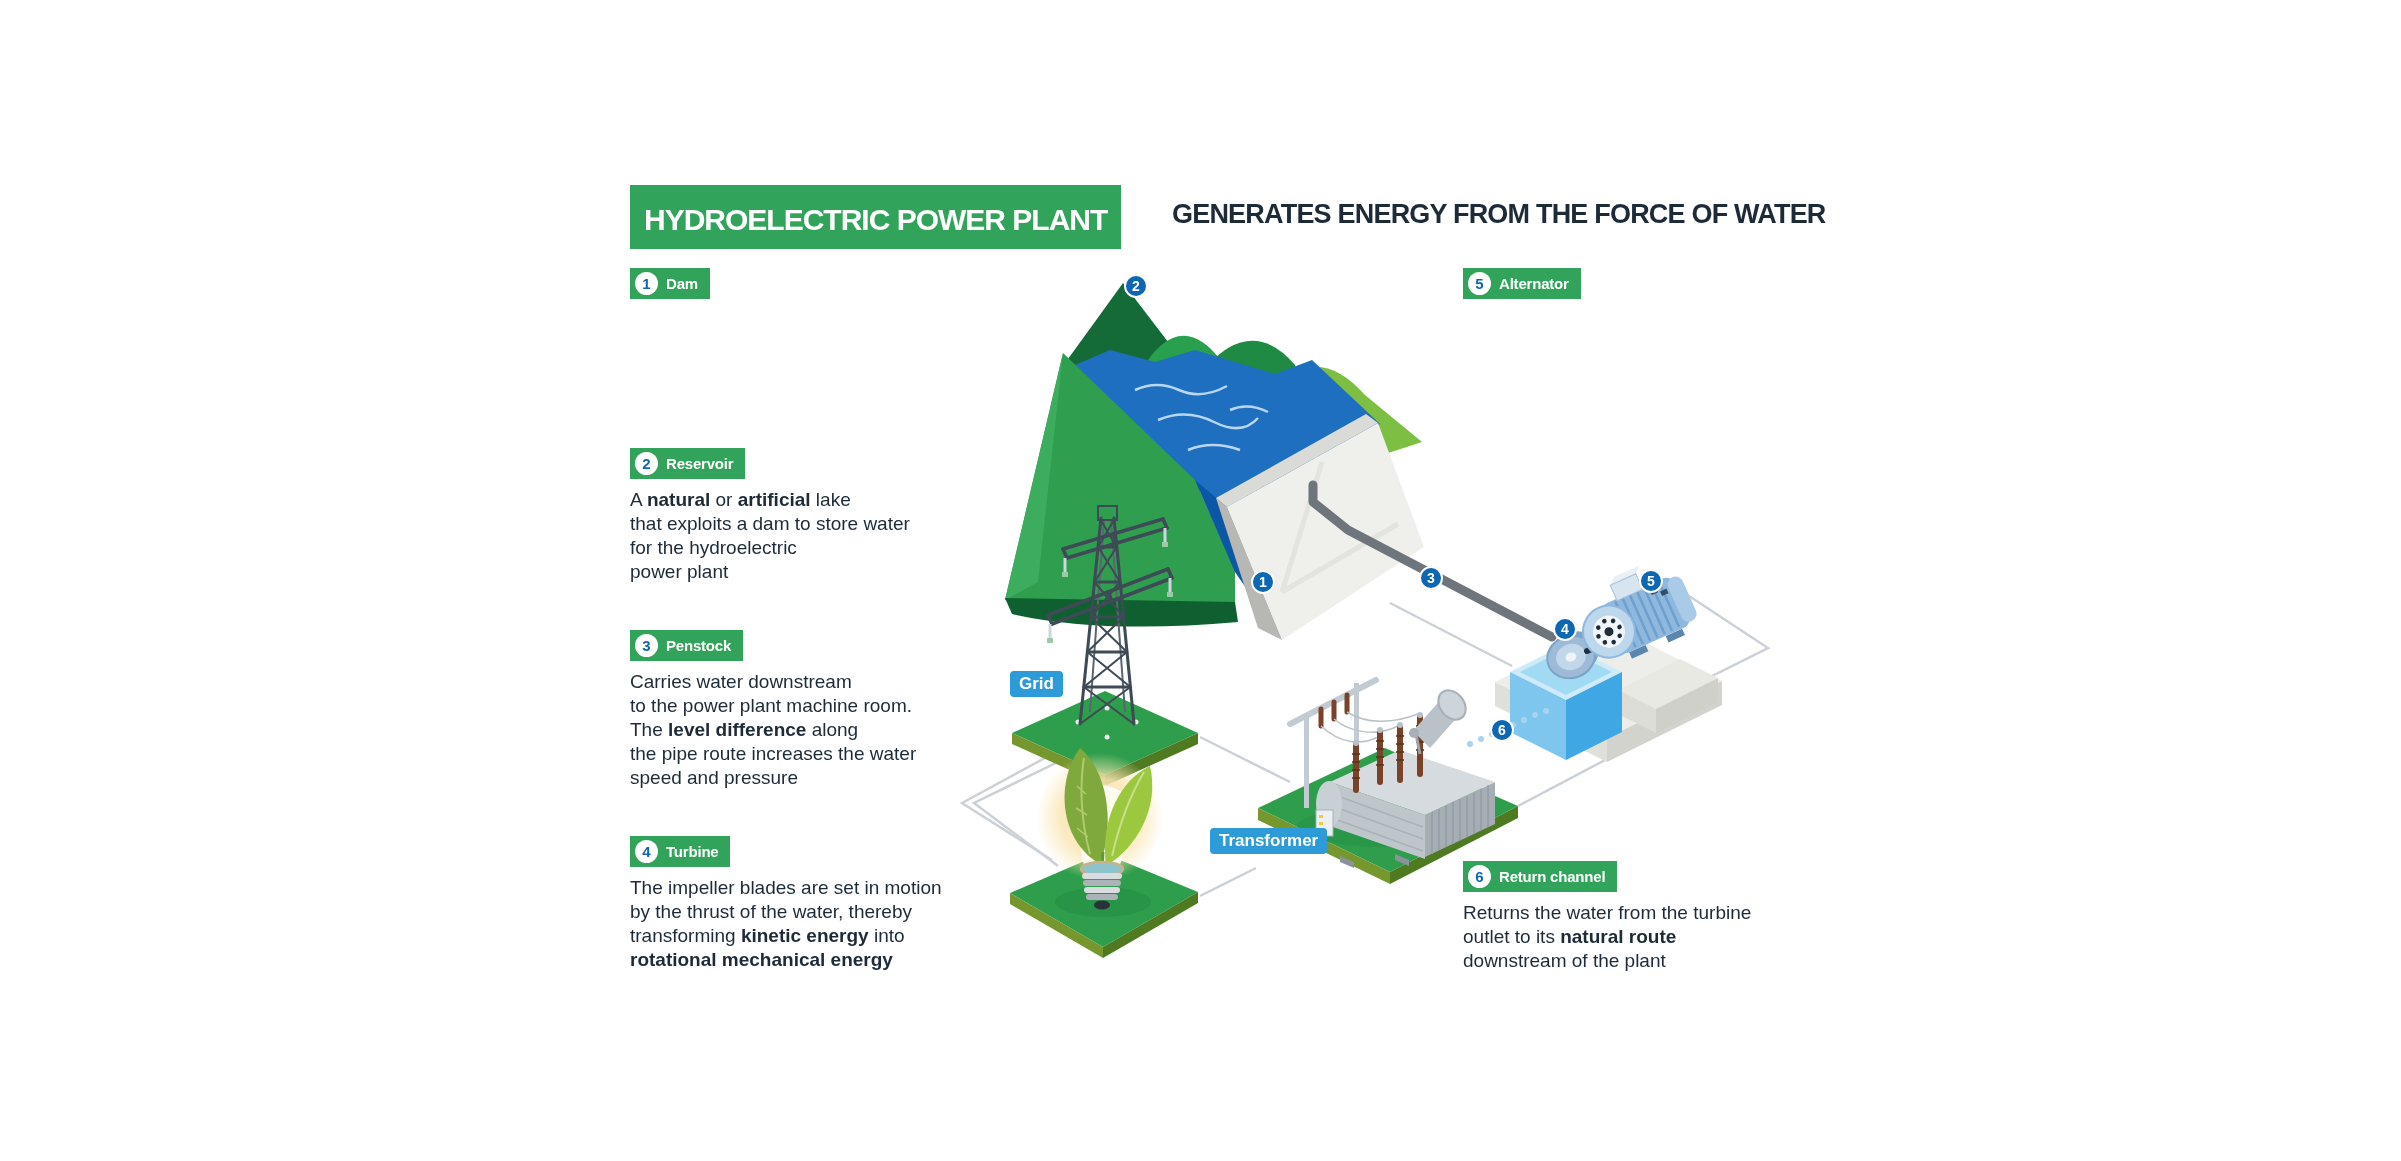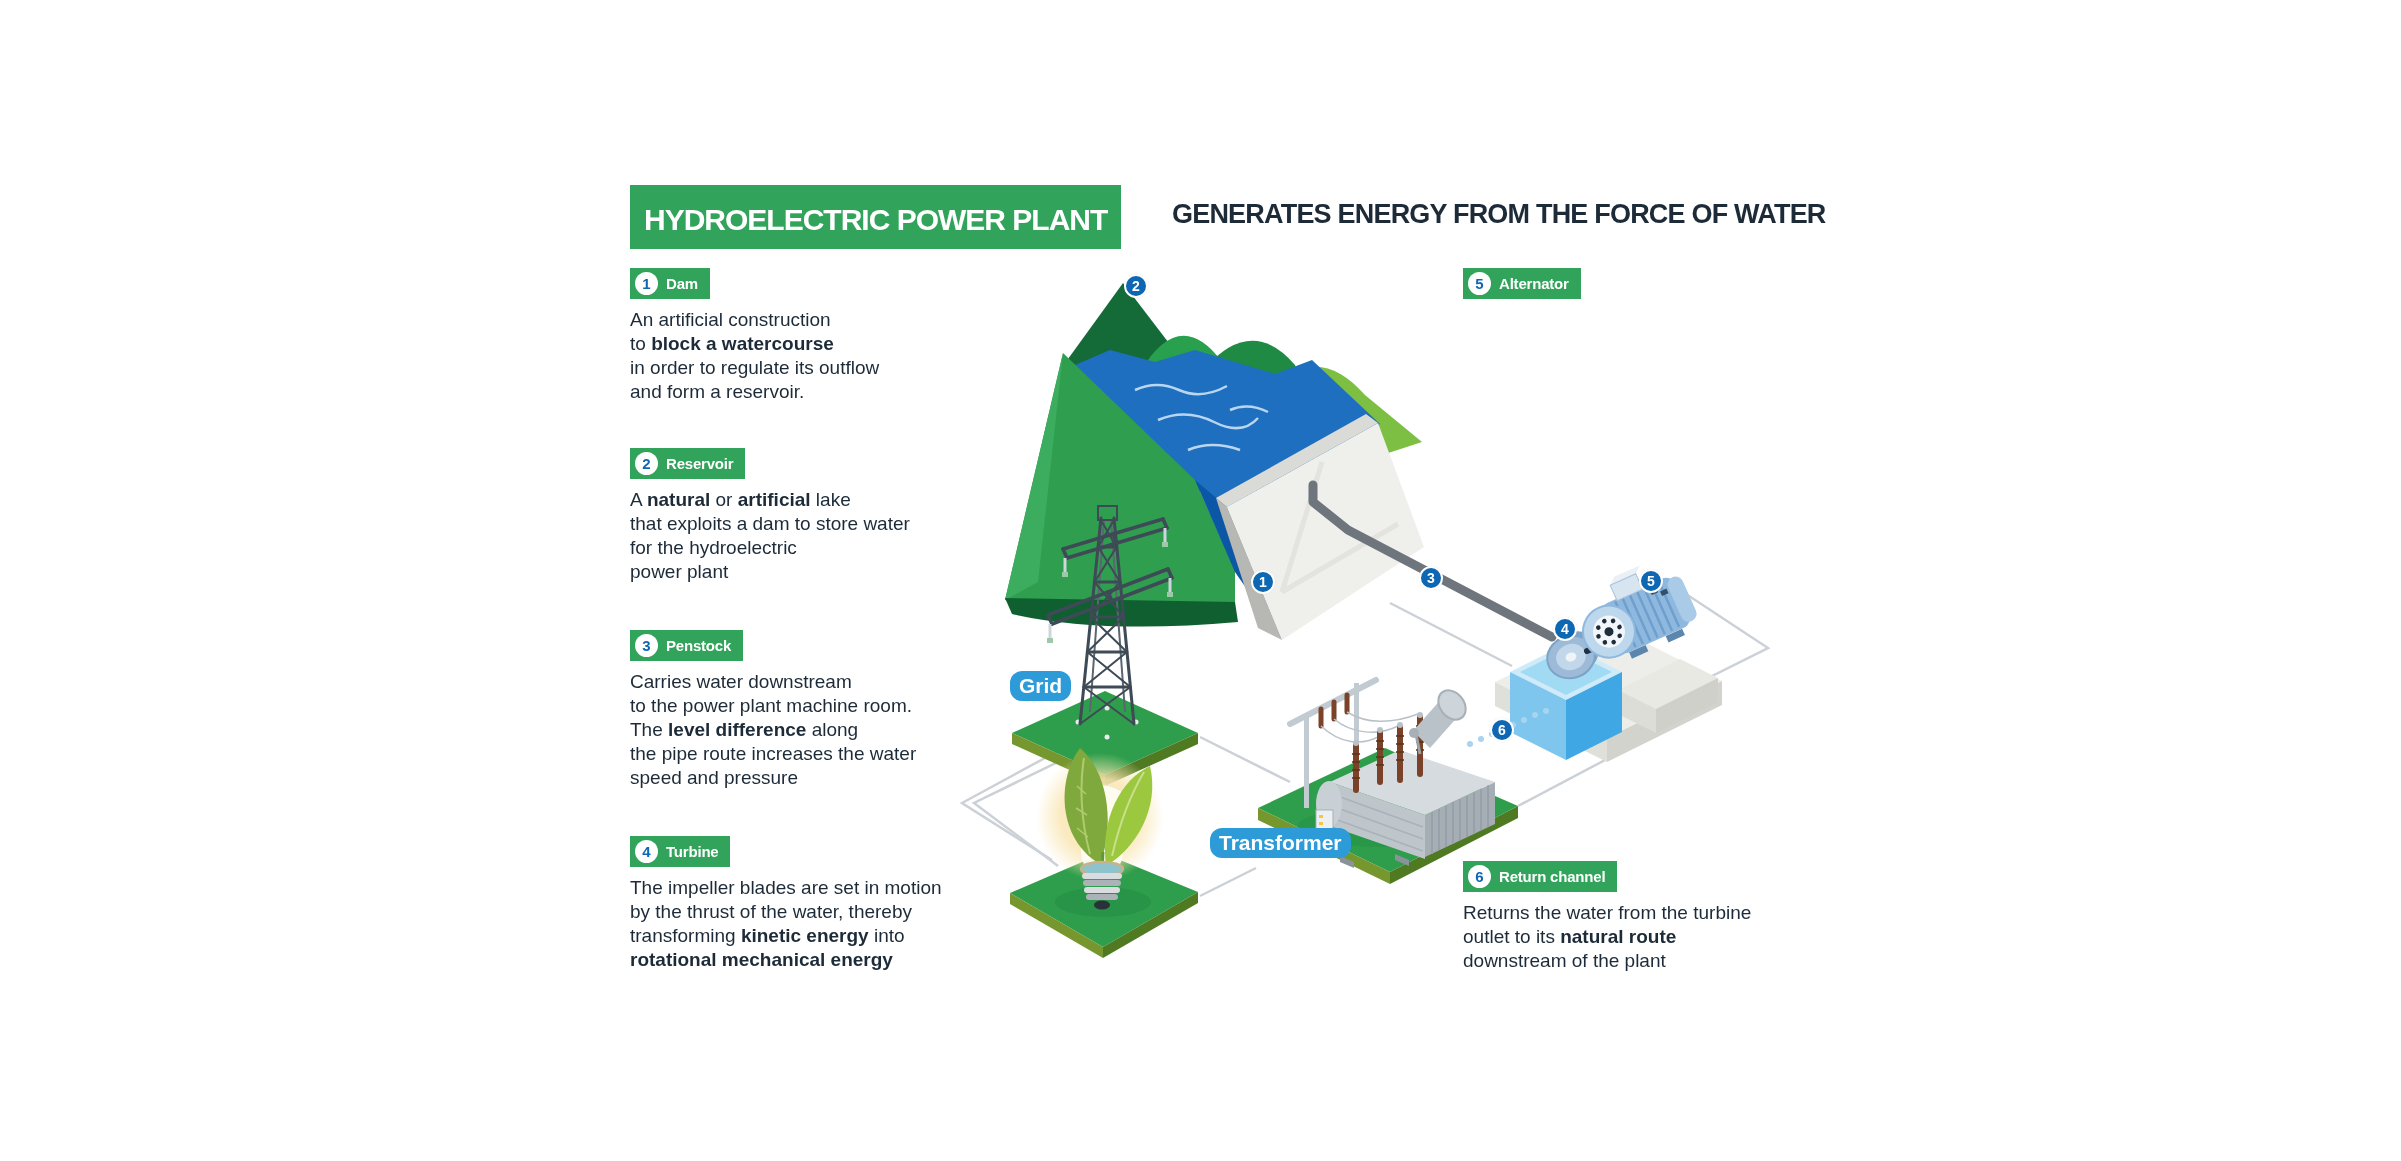--- a/index.html
+++ b/index.html
@@ -40,45 +40,39 @@
 
   .illustration { position:absolute; left:930px; top:262px; width:890px; height:710px; }
 
   .marker {
     position:absolute; width:24px; height:24px; border-radius:50%;
     background:var(--badge-blue); border:2.5px solid #fff; color:#fff;
     font-size:14px; font-weight:700; display:flex; align-items:center; justify-content:center;
     transform:translate(-50%,-50%); box-shadow:0 0 0 0.5px rgba(0,0,0,0.05);
   }
   .chip {
-    position:absolute; background:var(--chip-blue); color:#fff; border-radius:12px;
-    font-size:21px; font-weight:700; padding:3px 9px; white-space:nowrap;
+    position:absolute; background:var(--chip-blue); color:#fff; border-radius:4px;
+    font-size:17px; font-weight:700; padding:3px 9px; white-space:nowrap;
   }
 </style>
 </head>
 <body>
 
 <div id="canvas">
 
   <div class="title-box">
     <span>HYDROELECTRIC POWER PLANT</span>
   </div>
   <div class="subtitle">GENERATES ENERGY FROM THE FORCE OF WATER</div>
 
   <section class="info" style="left:630px; top:268px;">
     <div class="shead">
       <span class="num">1</span>
       <span class="slabel">Dam</span>
     </div>
-    <div class="stext">
-        <div class="tl"><span>An artificial construction</span></div>
-        <div class="tl"><span>to </span><span class="b">block a watercourse</span></div>
-        <div class="tl"><span>in order to regulate its outflow</span></div>
-        <div class="tl"><span>and form a reservoir.</span></div>
-      </div>
   </section>
 
   <section class="info" style="left:630px; top:448px;">
     <div class="shead">
       <span class="num">2</span>
       <span class="slabel">Reservoir</span>
     </div>
     <div class="stext">
         <div class="tl"><span>A </span><span class="b">natural</span><span> or </span><span class="b">artificial</span><span> lake</span></div>
         <div class="tl"><span>that exploits a dam to store water</span></div>

